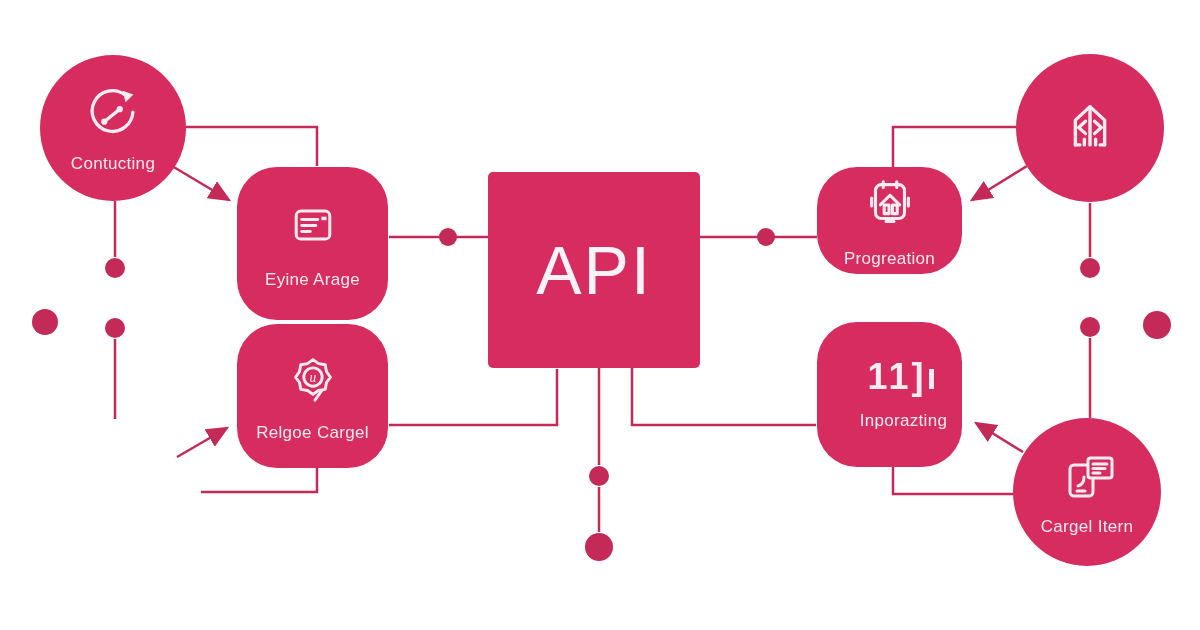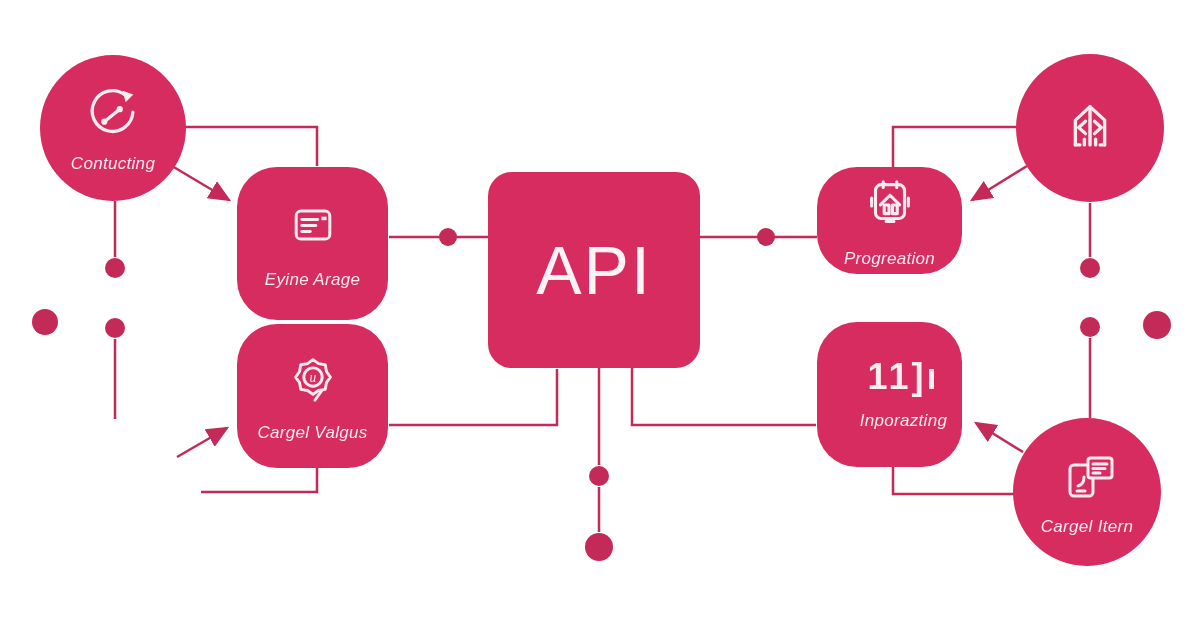--- a/index.html
+++ b/index.html
@@ -10,22 +10,22 @@
     --bg:#ffffff;
   }
   *{margin:0;padding:0;box-sizing:border-box;}
   body{background:var(--bg);font-family:"Liberation Sans",sans-serif;}
   .canvas{position:relative;width:1200px;height:630px;background:var(--bg);overflow:hidden;}
   .overlay{position:absolute;left:0;top:0;width:1200px;height:630px;z-index:0;}
   .node{position:absolute;z-index:1;background:var(--node-fill);color:var(--text-color);
         display:flex;flex-direction:column;align-items:center;justify-content:center;gap:10px;}
   .circle{border-radius:50%;}
   .rbox{border-radius:40px;gap:16px;}
-  .label{font-size:17px;letter-spacing:.3px;color:var(--text-color);text-align:center;font-style:italic;}
-  .api-box{position:absolute;z-index:1;background:var(--node-fill);border-radius:24px;
+  .label{font-size:17px;letter-spacing:.3px;color:var(--text-color);text-align:center;}
+  .api-box{position:absolute;z-index:1;background:var(--node-fill);border-radius:5px;
            display:flex;align-items:center;justify-content:center;}
   .api-text{color:#fdf2f6;font-size:68px;font-weight:500;letter-spacing:2px;}
   .digits{color:var(--icon-stroke);font-size:36px;font-weight:600;letter-spacing:3px;line-height:1;}
   .icon{display:block;}
 </style>
 </head>
 <body>
 
 <div class="canvas">
 
@@ -106,21 +106,21 @@
     <div class="label">Eyine Arage</div>
   </div>
 
   <div class="node rbox" style="left:237px;top:324px;width:151px;height:144px;">
     <svg class="icon" width="62" height="58" viewBox="0 0 64 60" fill="none" stroke="var(--icon-stroke)" stroke-width="3" stroke-linecap="round" stroke-linejoin="round">
       <path d="M50 29 L45.9 34.7 L44.7 41.7 L37.7 42.9 L32 47 L26.3 42.9 L19.3 41.7 L18.1 34.7 L14 29 L18.1 23.3 L19.3 16.3 L26.3 15.1 L32 11 L37.7 15.1 L44.7 16.3 L45.9 23.3 Z"></path>
       <circle cx="32" cy="29" r="9.5"></circle>
       <text x="32" y="34" text-anchor="middle" font-size="14" font-style="italic" font-family="Liberation Serif, serif" fill="var(--icon-stroke)" stroke="none">u</text>
       <path d="M41 43 L34 53"></path>
     </svg>
-    <div class="label">Cargel Valgus</div>
+    <div class="label">Relgoe Cargel</div>
   </div>
 
 
   <div class="api-box" style="left:488px;top:172px;width:212px;height:196px;">
     <span class="api-text">API</span>
   </div>
 
   <div class="node rbox" style="left:817px;top:167px;width:145px;height:107px;">
     <svg class="icon" width="62" height="60" viewBox="0 0 64 62" fill="none" stroke="var(--icon-stroke)" stroke-width="3.2" stroke-linecap="round" stroke-linejoin="round">
       <path d="M25 9 v6"></path>

